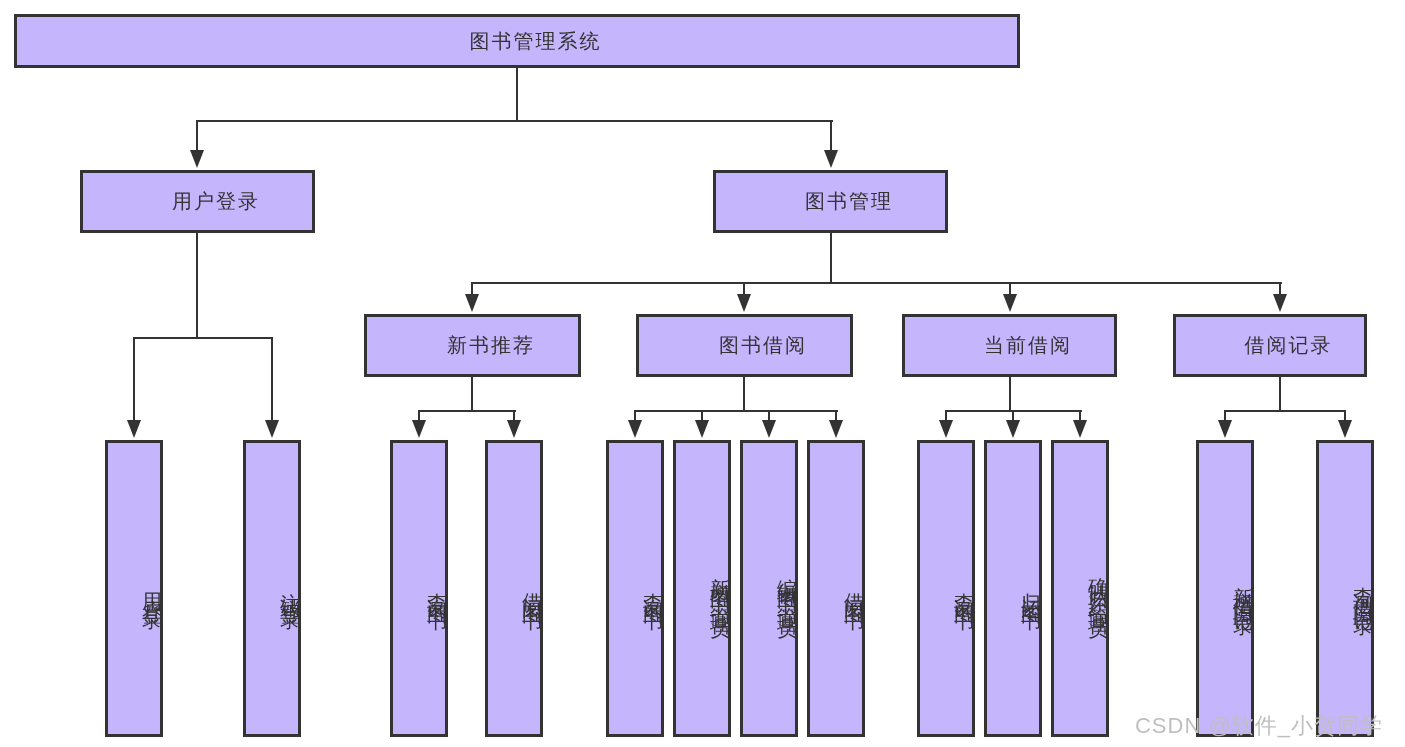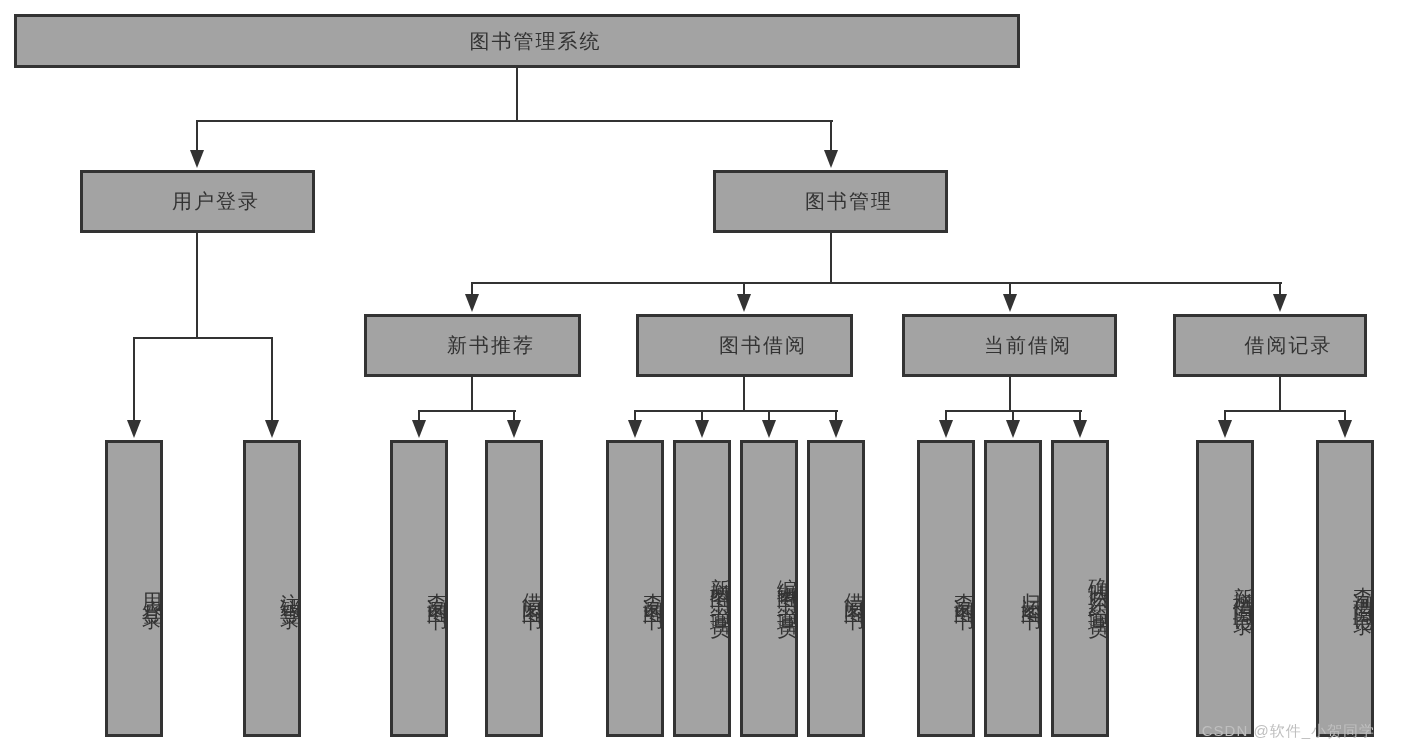--- a/index.html
+++ b/index.html
@@ -14,21 +14,21 @@
     background:var(--bg);
     font-family:"Liberation Sans","DejaVu Sans",sans-serif;
     color:var(--text);
     position:relative;
     overflow:hidden;
   }
   .canvas{position:absolute;left:0;top:0;width:1405px;height:747px;}
   
   .box{
     position:absolute;
-    background:#a3a3a3;
+    background:#c4b5fd;
     border:3px solid var(--line);
     display:flex;
     align-items:center;
     justify-content:center;
     padding-left:37px;
   }
   .lbl{
     font-size:20px;
     letter-spacing:2px;
     color:var(--text);
@@ -53,23 +53,23 @@
     position:absolute;
     left:-6px;
     top:100%;
     width:0;height:0;
     border-left:7px solid transparent;
     border-right:7px solid transparent;
     border-top:18px solid var(--line);
   }
   .watermark{
     position:absolute;
-    right:30px;
+    right:22px;
     bottom:6px;
-    font-size:15px;
+    font-size:22px;
     color:var(--watermark);
     letter-spacing:1px;
     white-space:nowrap;
   }
 </style>
 </head>
 <body>
 
 <div class="canvas">
 

